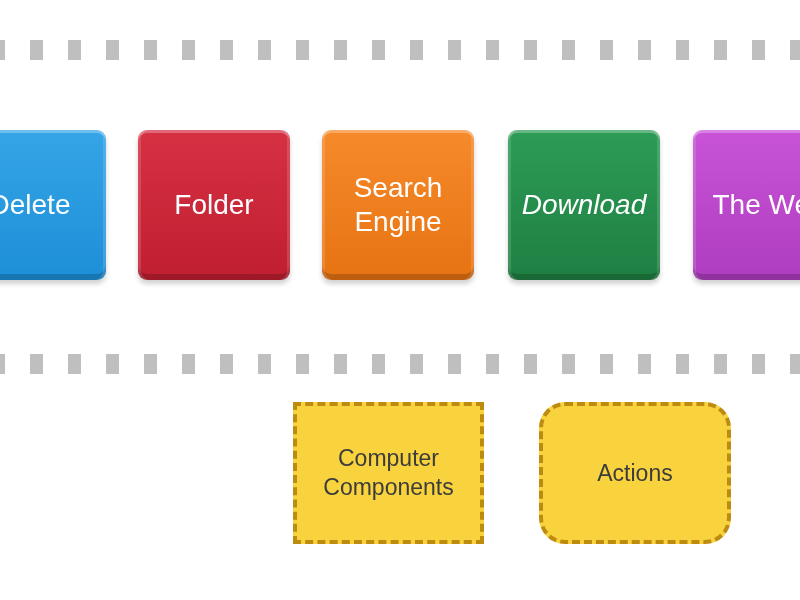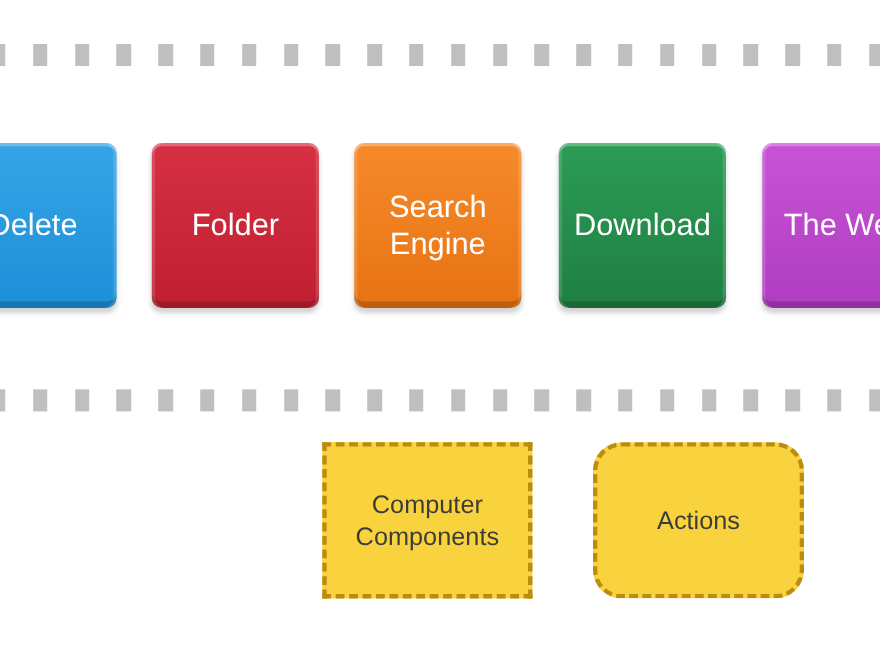--- a/index.html
+++ b/index.html
@@ -54,21 +54,21 @@
     padding: 4px;
     color: var(--card-text, #FFFFFF);
     font-size: 28px;
     line-height: 1.2;
     cursor: grab;
     user-select: none;
   }
   .card-0 { left: -46px; }
   .card-1 { left: 138px; }
   .card-2 { left: 322px; }
-  .card-3 { left: 508px; }
+  .card-3 { left: 508px; font-style: italic; }
   .card-4 { left: 693px; }
 
   
   .group {
     position: absolute;
     top: 402px;
     height: 142px;
     width: 193px;
     box-sizing: border-box;
     background: var(--g-fill, #F8D33E);

